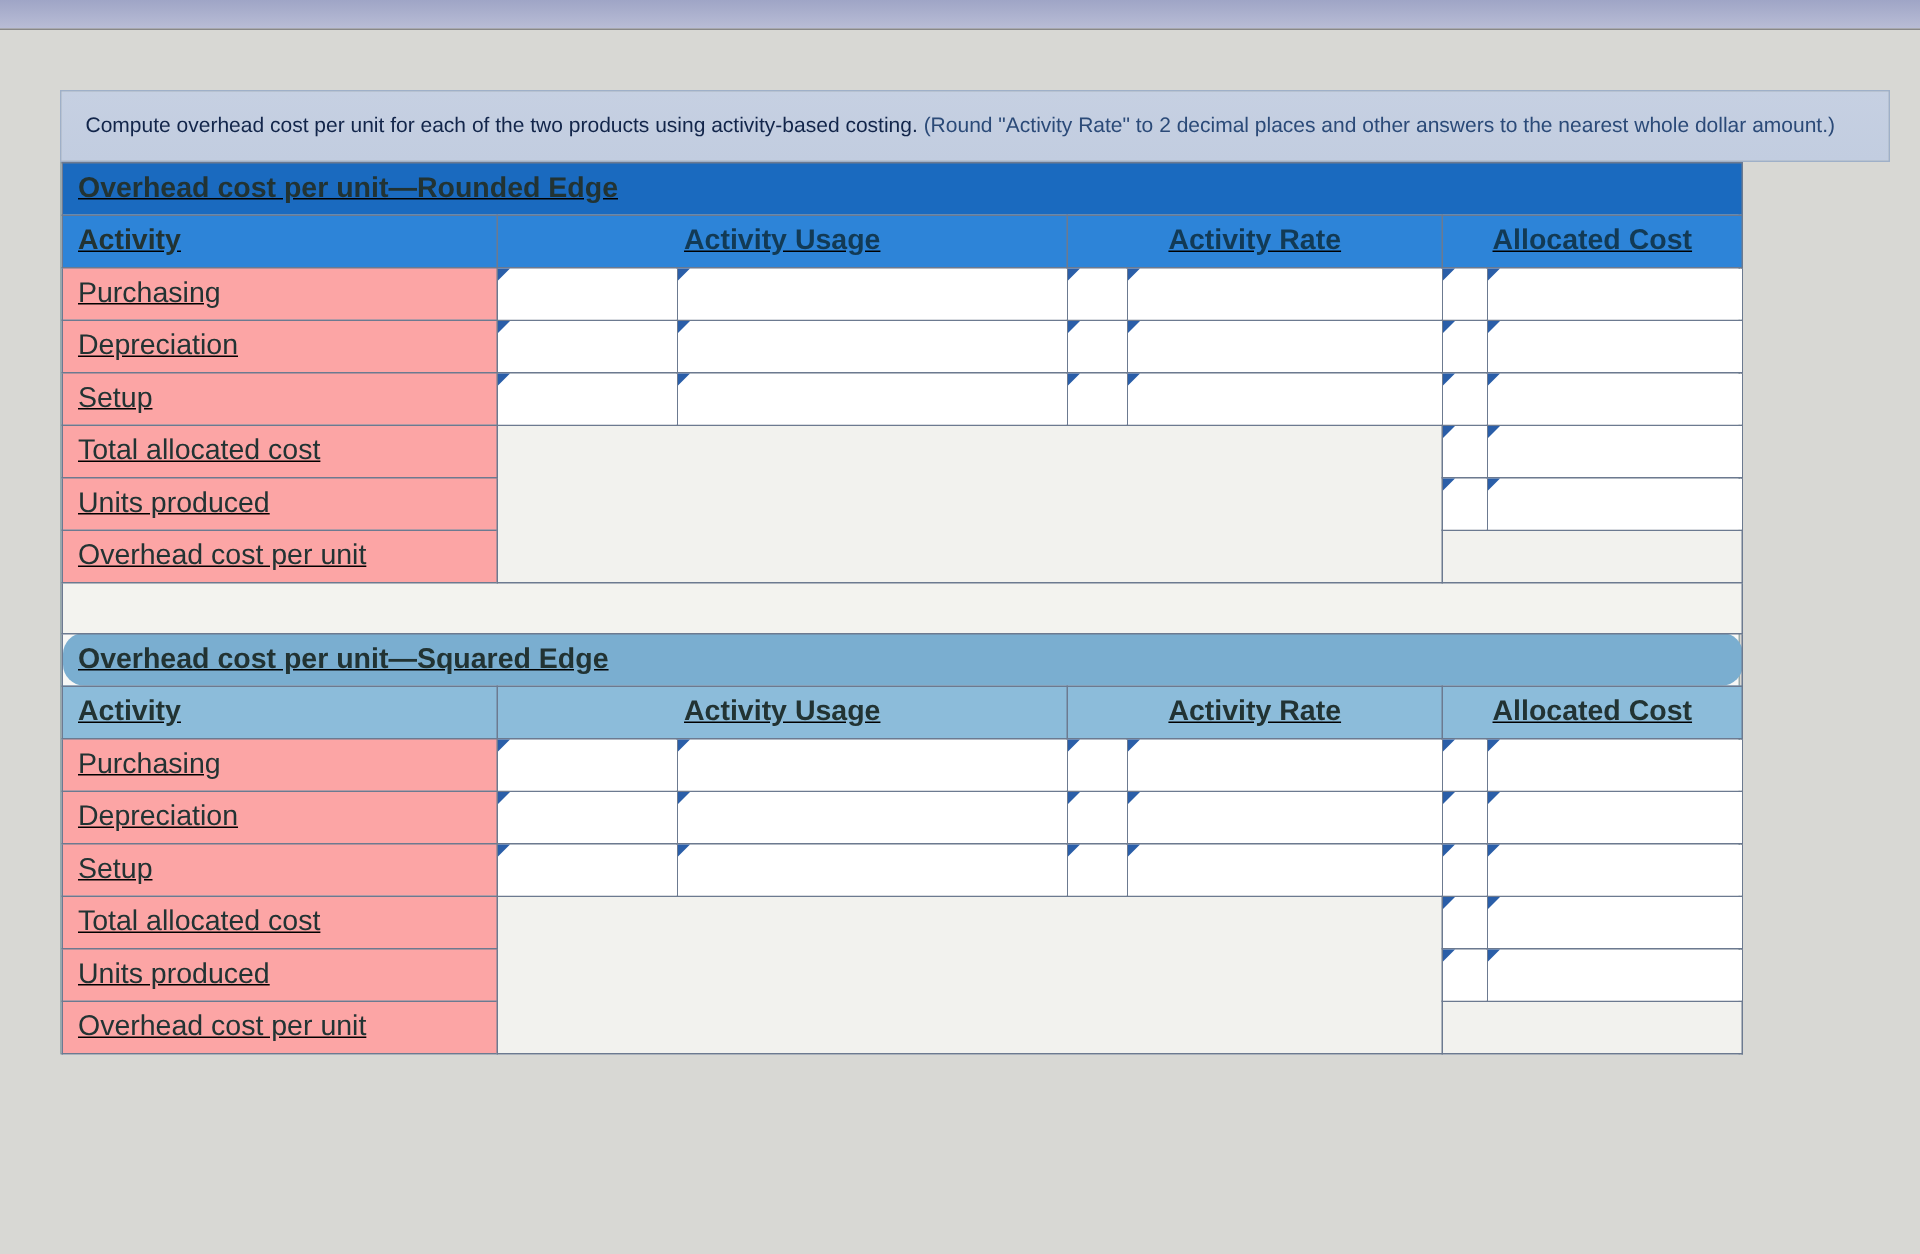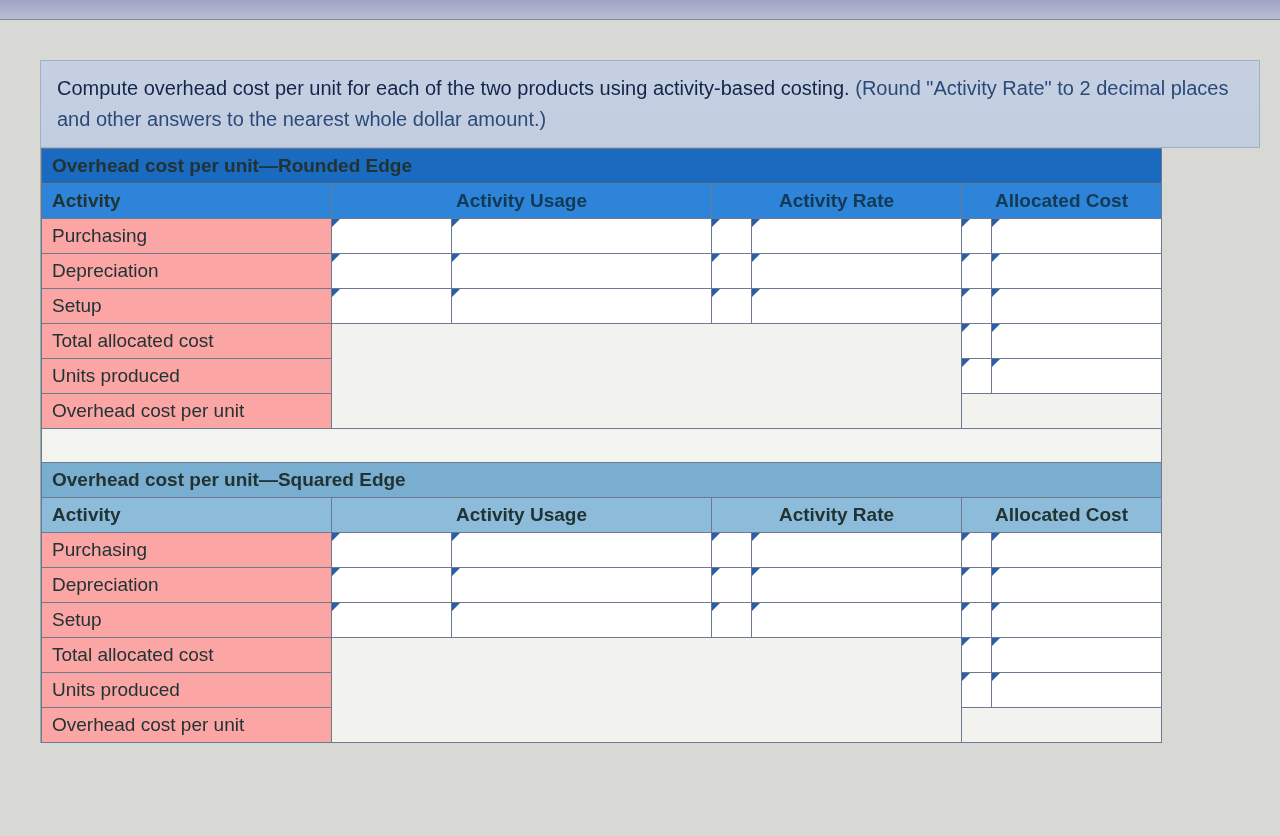--- a/index.html
+++ b/index.html
@@ -36,33 +36,34 @@
   }
   .tab.active {
     background: #cfd2e6;
     border: 2px dotted #2a3a8a;
     border-bottom: none;
   }
   .instruction {
     background: linear-gradient(#c6d0e2, #c2cde0);
     border: 1px solid #9fb0c8;
     padding: 12px 16px;
-    font-size: 20px;
+    font-size: 14px;
     line-height: 1.55;
     color: #102a55;
     max-width: 1220px;
   }
   .instruction .prompt { color: #12254a; font-weight: 500; }
   .instruction .hint { color: #2b4a78; }
   .sheet {
     background: #f8f8f6;
     border-left: 1px solid #9aa;
     border-right: 1px solid #9aa;
     max-width: 1120px;
     margin-top: 0;
+    text-decoration: underline;
   }
   table.grid {
     border-collapse: collapse;
     width: 100%;
     table-layout: fixed;
   }
   table.grid td, table.grid th {
     border: 1px solid #6c7a90;
     font-size: 19px;
     padding: 6px 10px;
@@ -82,20 +83,21 @@
     font-weight: bold;
     text-align: left;
     font-size: 20px;
   }
   .head1 th.center { text-align: center; color: #123a55; }
   .title2 {
     background: #7aaed0;
     color: #24455a;
     font-weight: bold;
     font-size: 20px;
+    border-radius: 14px;
   }
   .head2 th {
     background: #8cbcda;
     color: #2a4c63;
     font-weight: bold;
     text-align: left;
     font-size: 20px;
   }
   .head2 th.center { text-align: center; }
   .rowlabel { background: #fca5a5; }

